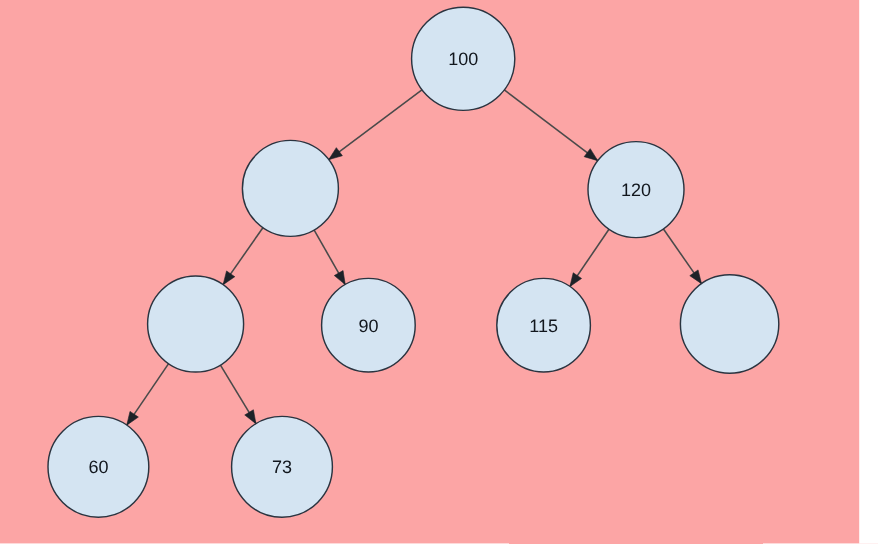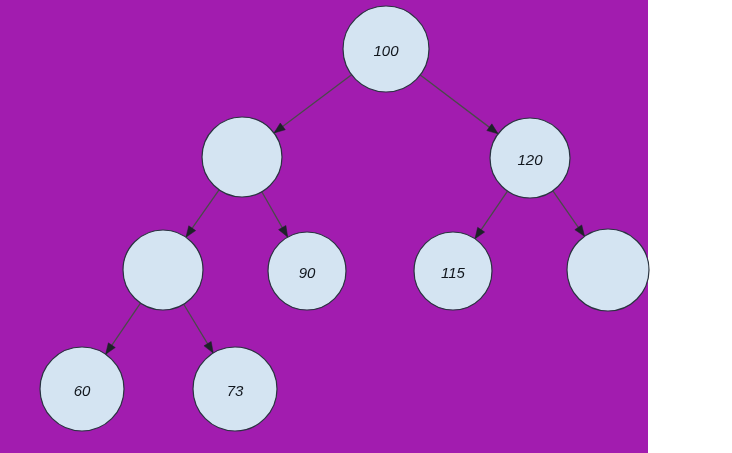--- a/index.html
+++ b/index.html
@@ -8,24 +8,23 @@
     background: #ffffff;
   }
   body {
     width: 732px;
     height: 453px;
     overflow: hidden;
     font-family: "Liberation Sans", sans-serif;
   }
   #tree-canvas {
     position: relative;
-    width: 648px;
+    width: 716px;
     height: 453px;
-    background: #a21caf;
-    font-style: italic;
+    background: #fca5a5;
   }
   #tree-svg {
     position: absolute;
     top: 0;
     left: 0;
     width: 732px;
     height: 453px;
     display: block;
   }
   .node-label {

